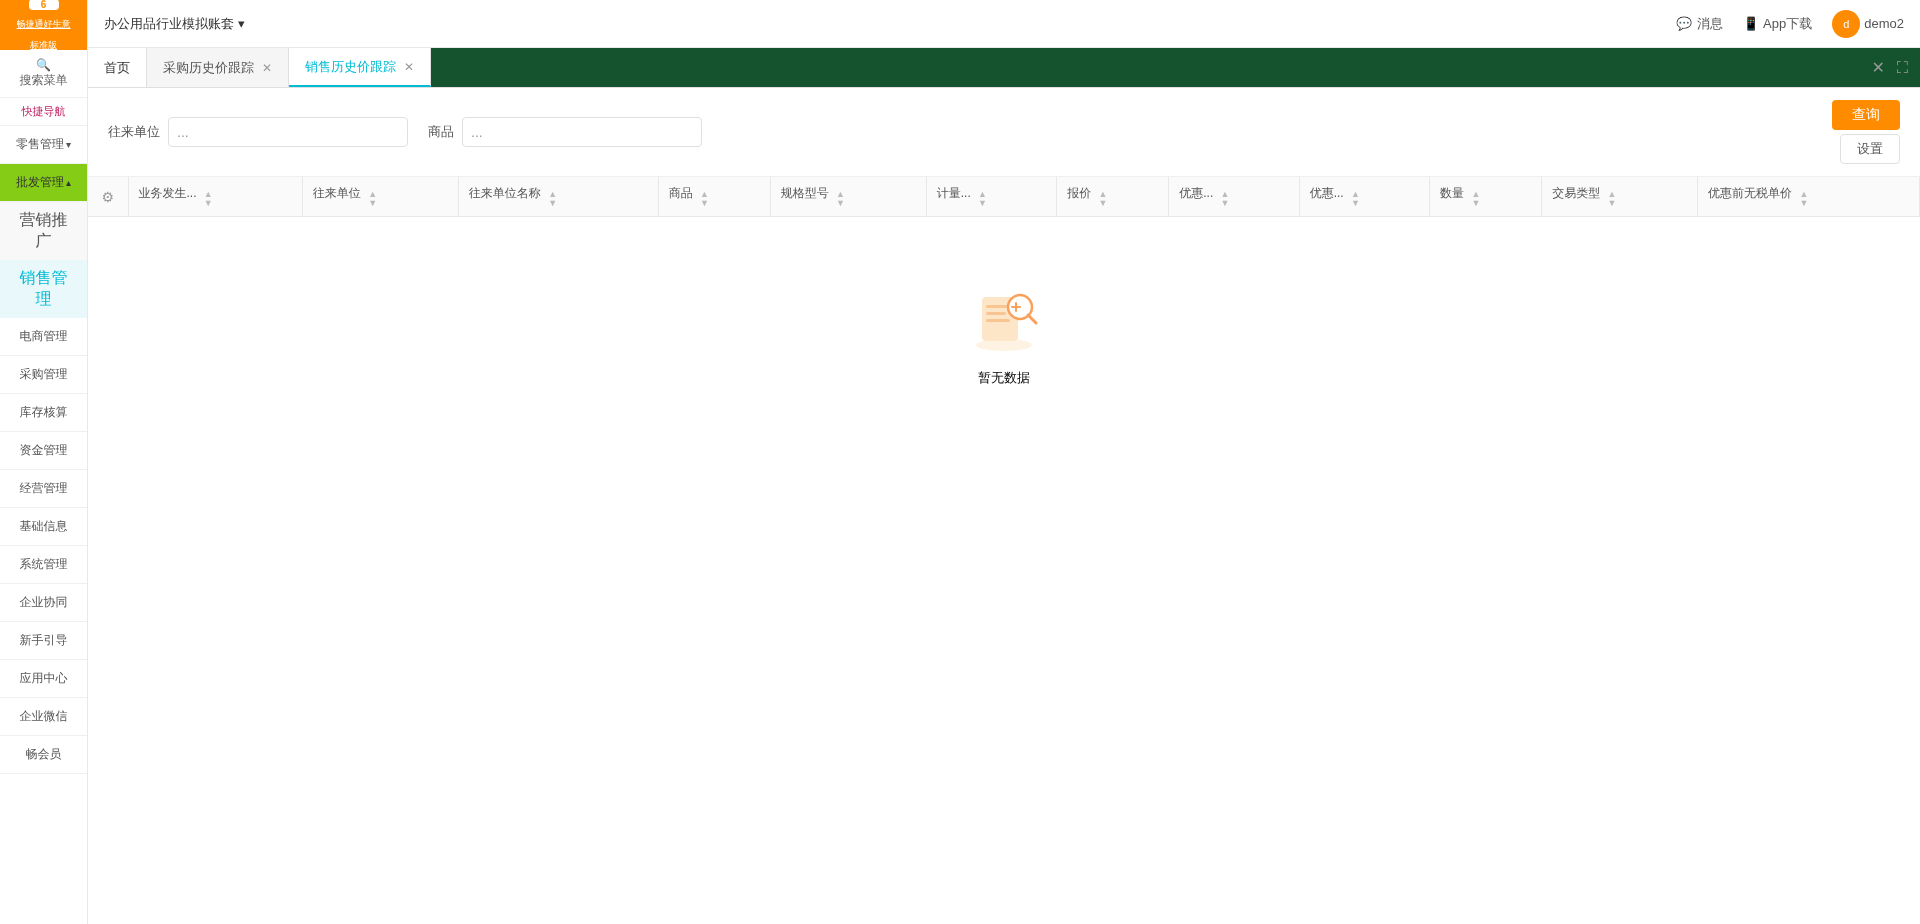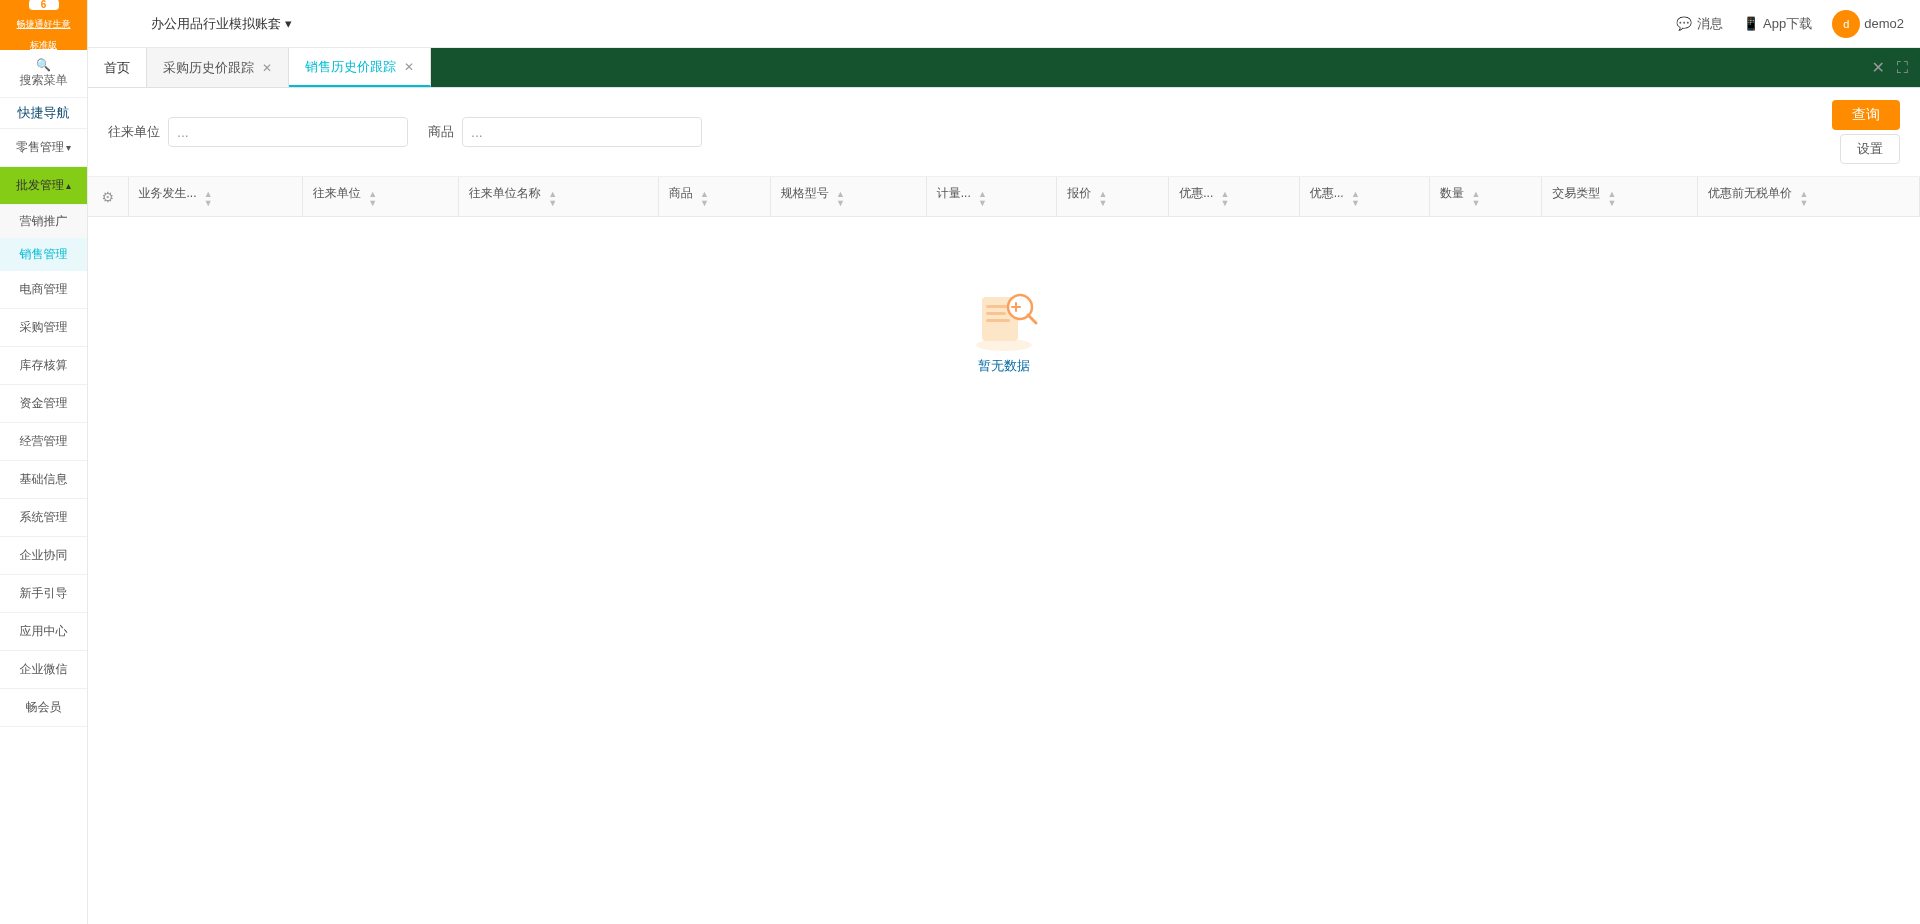--- a/index.html
+++ b/index.html
@@ -46,22 +46,22 @@
       padding: 8px 6px;
       border-bottom: 1px solid #f0f0f0;
       font-size: 12px;
       color: #666;
       text-align: center;
       cursor: pointer;
     }
     .sidebar-nav {
       padding: 6px 4px;
       border-bottom: 1px solid #f0f0f0;
-      font-size: 13px;
-      color: #0c4a6e;
+      font-size: 11px;
+      color: #be185d;
       text-align: center;
       cursor: pointer;
     }
     .sidebar-item {
       padding: 10px 4px;
       font-size: 12px;
       color: #555;
       text-align: center;
       cursor: pointer;
       display: flex;
@@ -96,21 +96,20 @@
       align-items: center;
       gap: 8px;
     }
     .template-selector {
       font-size: 13px;
       color: #333;
       display: flex;
       align-items: center;
       gap: 4px;
       cursor: pointer;
-      margin-left: 47px;
     }
     .top-header-right {
       display: flex;
       align-items: center;
       gap: 20px;
       font-size: 13px;
       color: #555;
     }
     .top-header-right .action-item {
       display: flex;
@@ -365,31 +364,32 @@
       align-items: center;
       justify-content: center;
       padding: 60px 0;
     }
     .empty-icon {
       width: 80px;
       height: 80px;
       position: relative;
     }
     .empty-text {
-      font-size: 13px;
-      color: #0369a1;
+      margin-top: 12px;
+      font-size: 13px;
+      color: #000000;
     }
 
     
     .sidebar-sub-items {
       background: #f8f8f8;
     }
     .sidebar-sub-item {
       padding: 8px 12px;
-      font-size: 12px;
+      font-size: 16px;
       color: #555;
       text-align: center;
       cursor: pointer;
     }
     .sidebar-sub-item.active { color: #00bcd4; background: #e8f8fb; }
   </style>
 </head>
 <body>
 
 <div class="sidebar">

